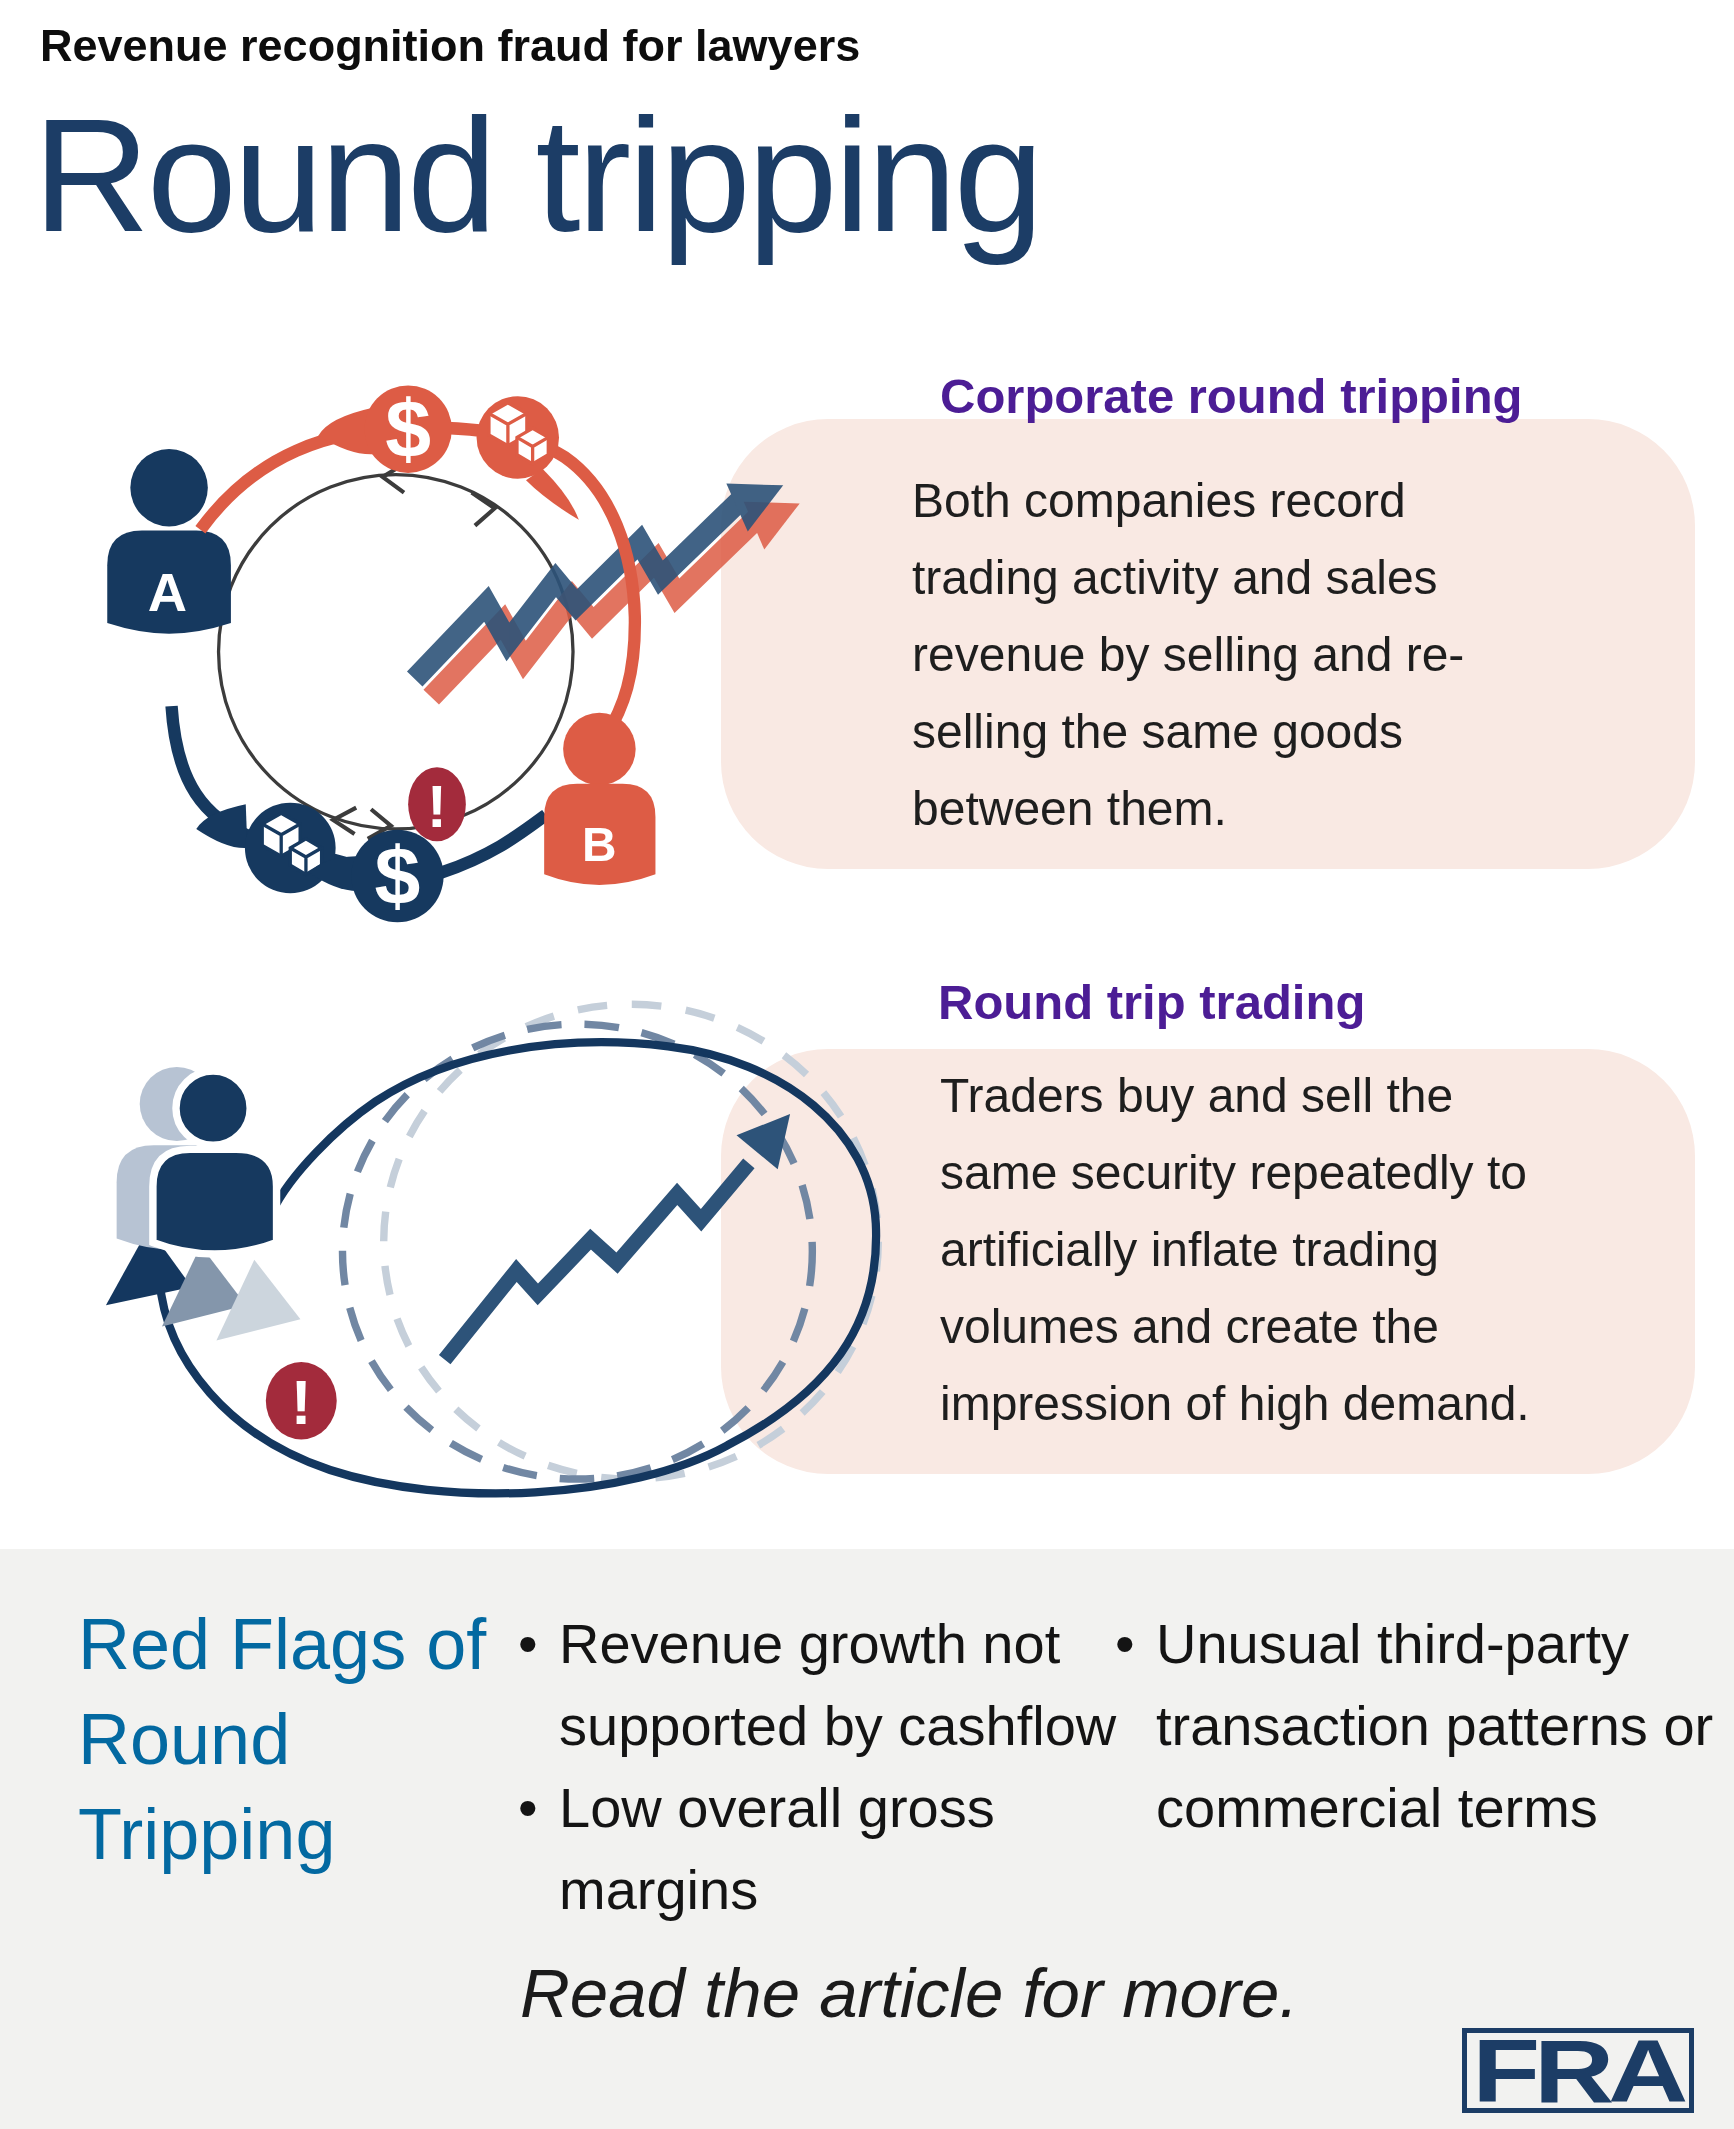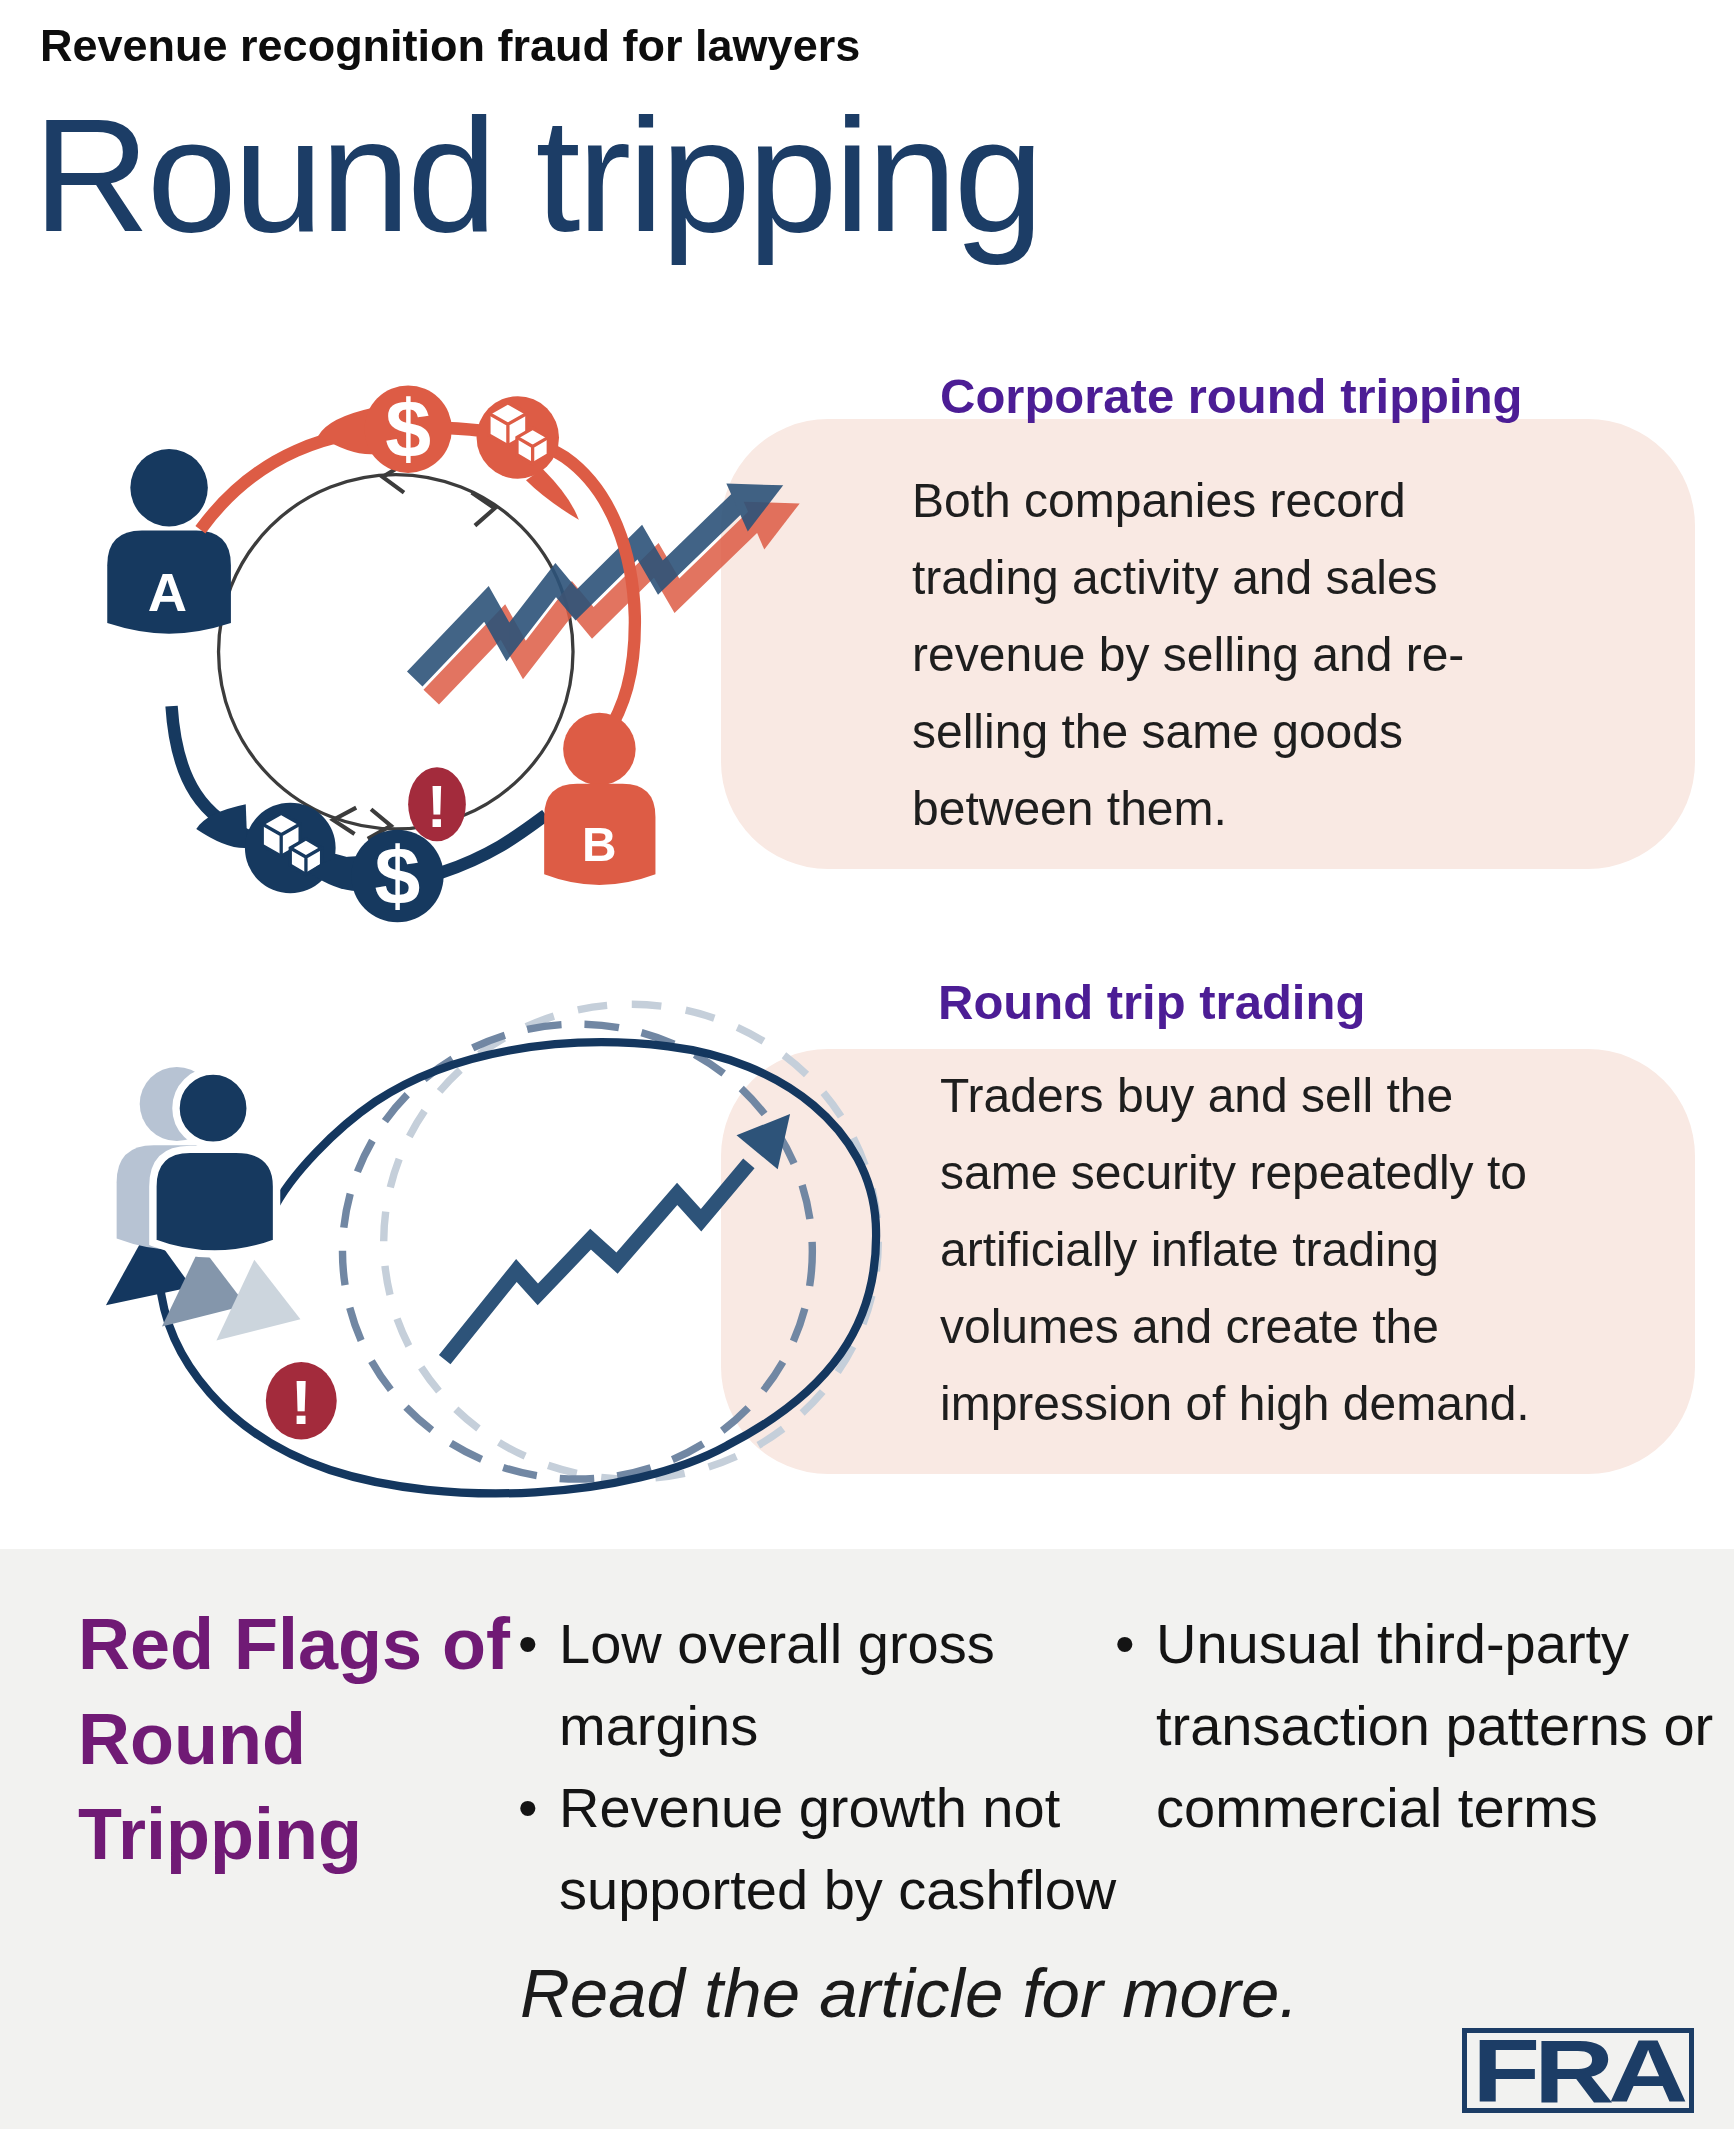--- a/index.html
+++ b/index.html
@@ -22,21 +22,21 @@
   .sec-heading{font-size:49px;font-weight:bold;color:#4c1d95;}
   .sec-heading.one{left:940px;top:368px;}
   .sec-heading.two{left:938px;top:974px;}
 
   .sec-body{font-size:48px;line-height:77px;color:#1e1e1e;}
   .sec-body.one{left:912px;top:462px;}
   .sec-body.two{left:940px;top:1057px;}
 
   .band{left:0;top:1549px;width:1735px;height:580px;background:#f2f2f0;position:absolute;}
 
-  .redflags-title{left:78px;top:1597px;font-size:72px;line-height:95px;font-weight:bold;color:#701a75;}
+  .redflags-title{left:78px;top:1597px;font-size:72px;line-height:95px;font-weight:normal;color:#0369a1;}
 
   ul.flags{list-style:none;margin:0;padding:0;position:absolute;}
   ul.flags.col1{left:518px;top:1603px;}
   ul.flags.col2{left:1115px;top:1603px;}
   ul.flags li{position:relative;padding-left:41px;margin:0;font-size:56px;line-height:82px;color:#141414;}
   ul.flags li::before{content:"\2022";position:absolute;left:0;top:0;font-size:56px;line-height:82px;color:#141414;}
 
   .footnote{left:520px;top:1954px;font-size:69px;font-style:italic;color:#1b1b1b;}
 
   .fra-logo{left:1462px;top:2028px;width:222px;height:75px;border:5px solid #1c3d66;
@@ -182,24 +182,24 @@
   </g>
 </svg>
 
 <div class="band"></div>
 
 <div class="abs redflags-title pre">Red Flags of
 Round
 Tripping</div>
 
 <ul class="flags col1">
+  <li><span class="pre">Revenue growth not
+supported by cashflow</span></li>
   <li><span class="pre">Low overall gross
 margins</span></li>
-  <li><span class="pre">Revenue growth not
-supported by cashflow</span></li>
 </ul>
 
 <ul class="flags col2">
   <li><span class="pre">Unusual third-party
 transaction patterns or
 commercial terms</span></li>
 </ul>
 
 <div class="abs footnote">Read the article for more.</div>
 

